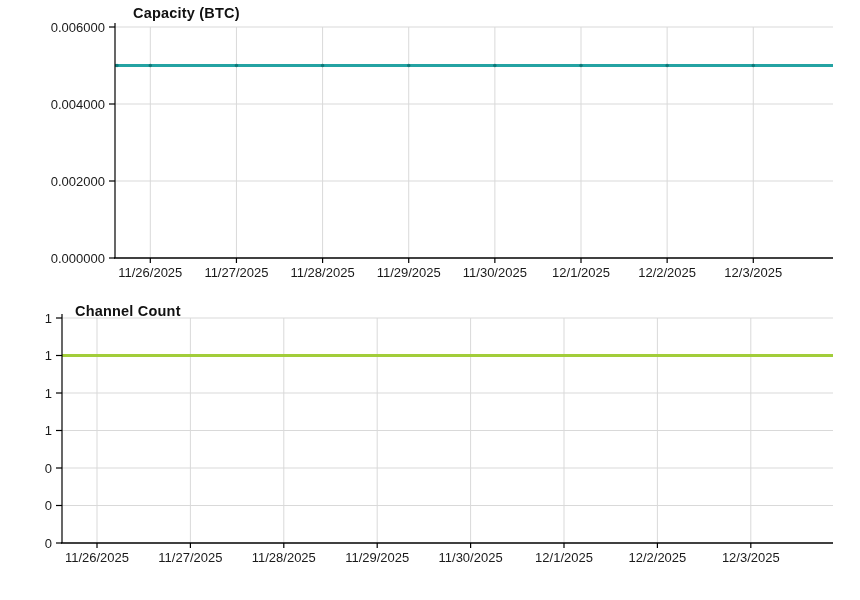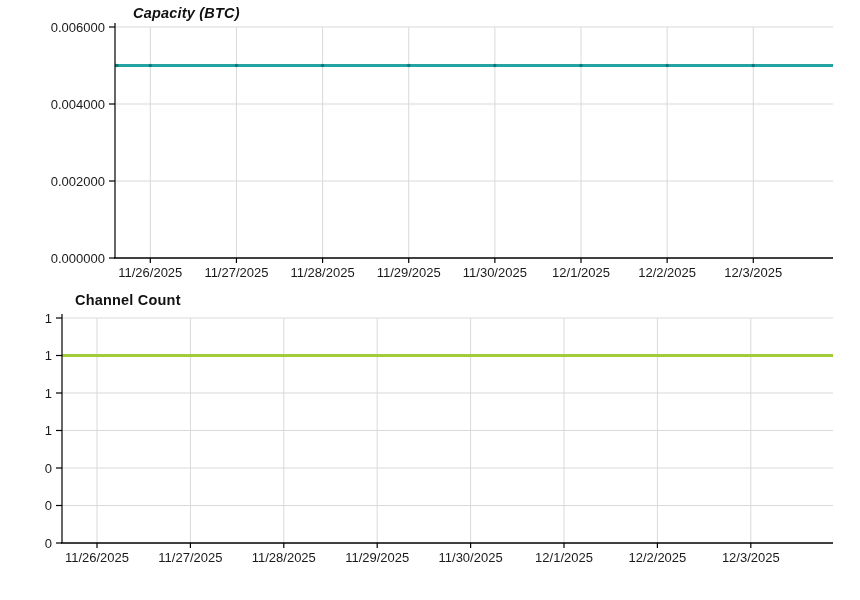--- a/index.html
+++ b/index.html
@@ -16,22 +16,22 @@
     overflow: hidden;
   }
   .chart-title {
     position: absolute;
     font-size: 14.5px;
     font-weight: bold;
     color: #111111;
     letter-spacing: 0.2px;
     white-space: nowrap;
   }
-  #title-capacity { left: 133px; top: 5px; font-style: italic; }
-  #title-channel  { left: 75px;  top: 292px; }
+  #title-capacity { left: 133px; top: 5px; }
+  #title-channel  { left: 75px;  top: 303px; }
   svg#plot {
     position: absolute;
     left: 0;
     top: 0;
   }
 </style>
 </head>
 <body>
 
 <div class="canvas">

